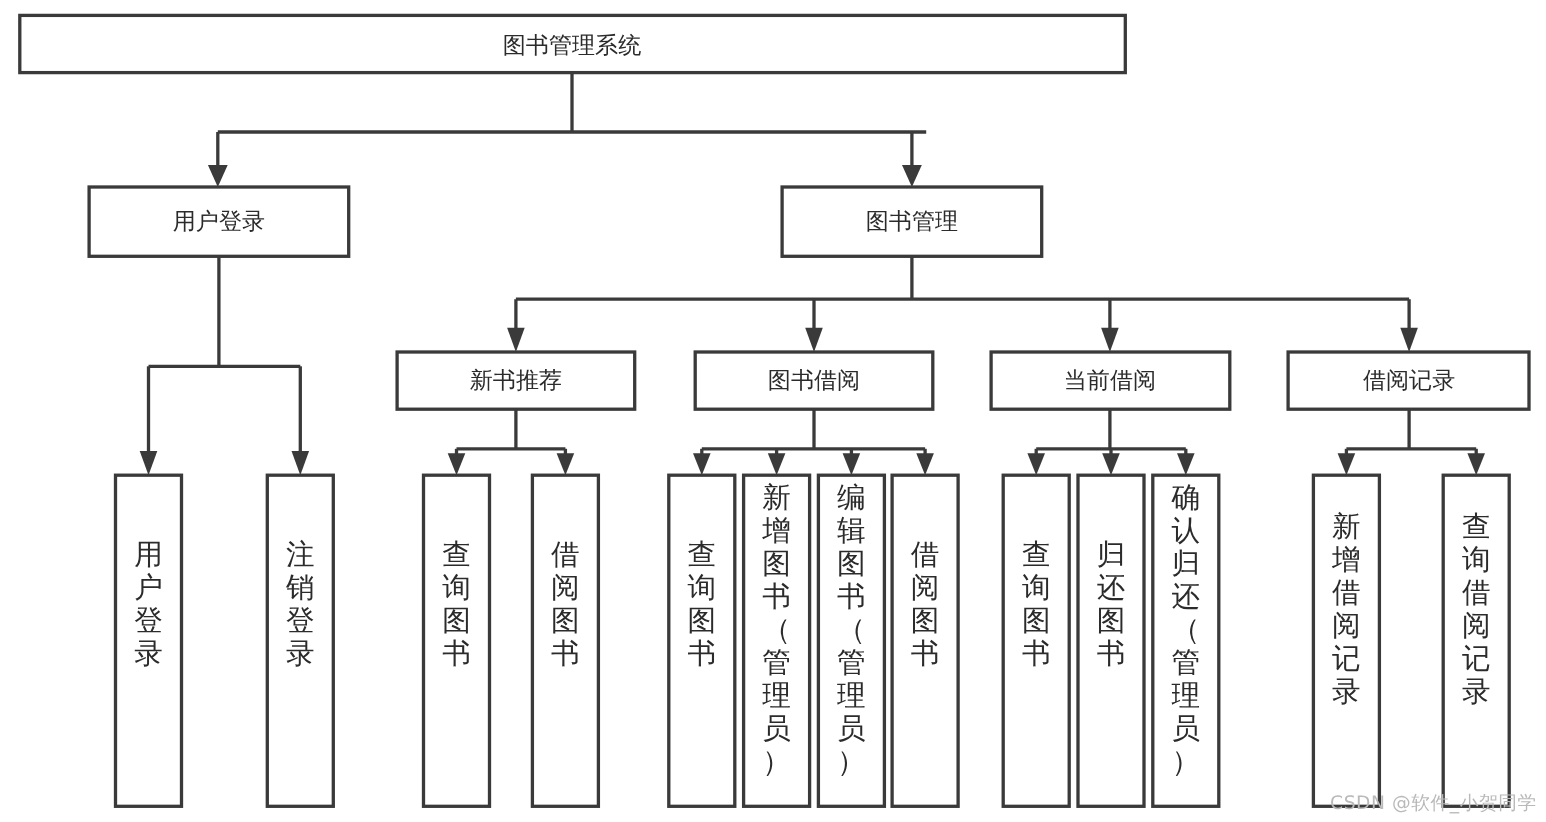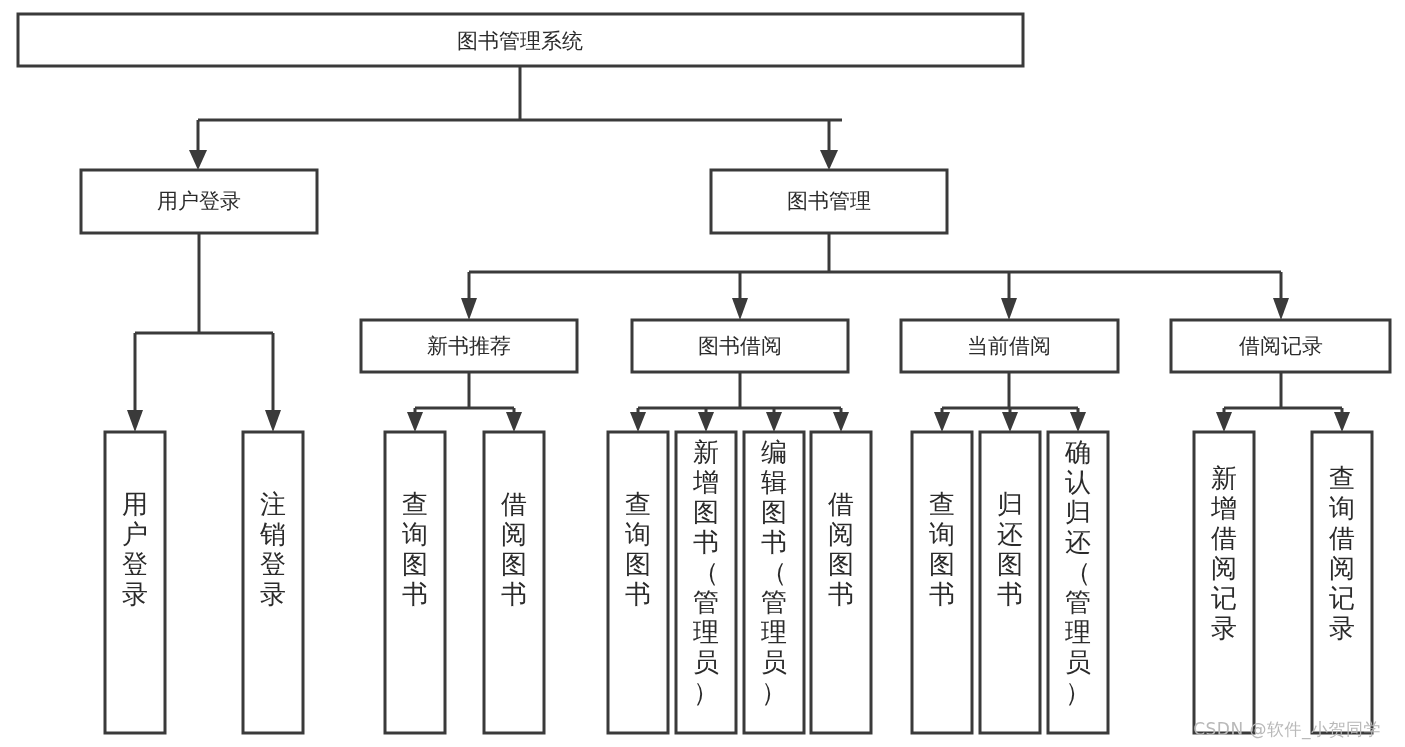--- a/index.html
+++ b/index.html
@@ -49,21 +49,21 @@
     dominant-baseline: middle;
   }
   .node-label-v {
     fill: #2b2b2b;
     font-family: "DejaVu Sans", "Liberation Sans", sans-serif;
     font-size: 26px;
     text-anchor: middle;
   }
   .watermark {
     position: absolute;
-    right: 24px;
+    right: 8px;
     bottom: 6px;
     font-family: "DejaVu Sans", "Liberation Sans", sans-serif;
     font-size: 17px;
     color: #b9b9b9;
     letter-spacing: 0.5px;
     white-space: nowrap;
     user-select: none;
     text-align: center;
   }
 </style>

